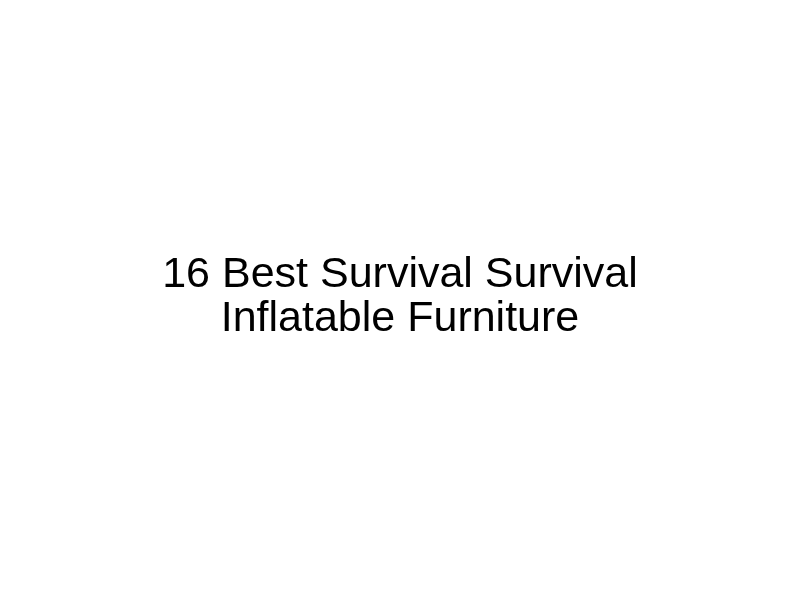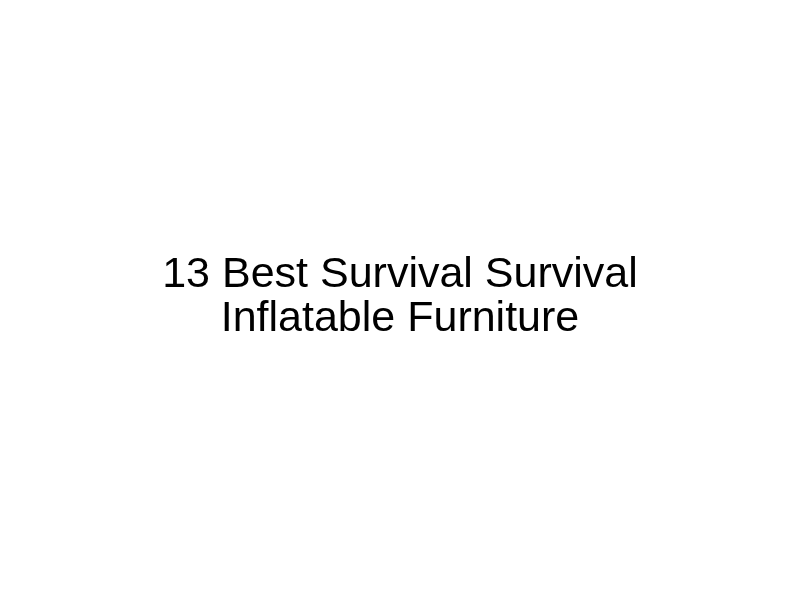--- a/index.html
+++ b/index.html
@@ -49,17 +49,17 @@
     word-spacing: 0px;
   }
 </style>
 </head>
 <body>
 
 <div class="title-card" style="background: rgb(255, 255, 255);">
 
   <div class="headline-block">
 
-    <h1 class="headline" style="color: rgb(0, 0, 0);">13 Best Survival Survival Inflatable Furniture</h1>
+    <h1 class="headline" style="color: rgb(0, 0, 0);">16 Best Survival Survival Inflatable Furniture</h1>
 
   </div>
 
 </div>
 
 </body></html>

